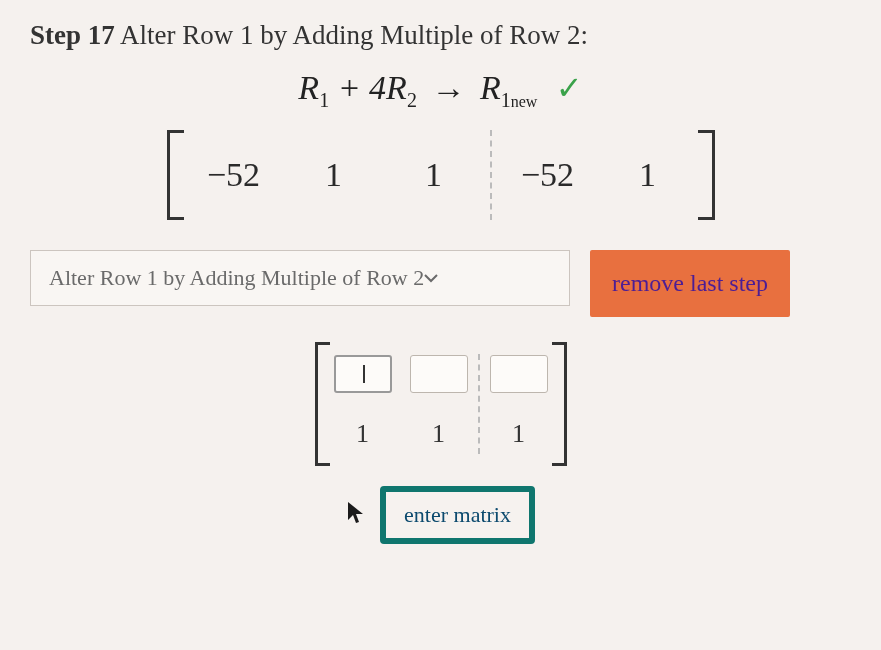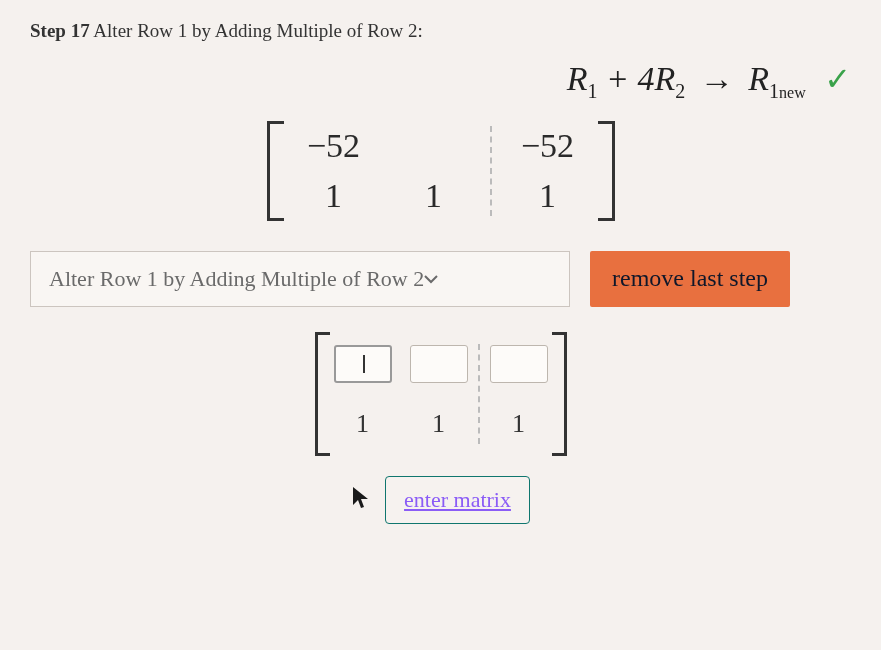--- a/index.html
+++ b/index.html
@@ -9,29 +9,29 @@
     height: 650px;
     background: #f5f1ee;
     font-family: Georgia, 'Times New Roman', serif;
     color: #2a2a2a;
     overflow: hidden;
   }
   .container {
     padding: 20px 30px;
   }
   .step-line {
-    font-size: 19px;
+    font-size: 27px;
     color: #333;
     margin-bottom: 18px;
   }
   .step-line .step-bold {
     font-weight: bold;
   }
   .formula-line {
-    text-align: right;
+    text-align: center;
     font-size: 34px;
     font-family: 'Times New Roman', serif;
     font-style: italic;
     margin: 14px 0 18px 0;
     color: #222;
   }
   .formula-line .sub {
     font-size: 20px;
     vertical-align: sub;
     font-style: normal;
@@ -90,21 +90,21 @@
     height: 90px;
     align-self: center;
     margin: 0 6px;
   }
   .matrix-cols {
     display: flex;
     align-items: center;
   }
   .matrix-block {
     display: flex;
-    flex-direction: column;
+    flex-direction: row;
     justify-content: center;
   }
 
   .controls-row {
     display: flex;
     align-items: stretch;
     gap: 20px;
     margin: 30px 0 25px 0;
   }
   .dropdown {
@@ -120,28 +120,28 @@
     cursor: pointer;
     box-sizing: border-box;
     height: 56px;
   }
   .chevron {
     font-size: 16px;
     color: #7a7a7a;
   }
   .remove-btn {
     background: #e8703f;
-    color: #0f172a;
+    color: #4c1d95;
     border: none;
     font-size: 24px;
     padding: 0 22px;
     cursor: pointer;
     font-family: Georgia, serif;
     border-radius: 2px;
-    height: 56px;
+    height: 67px;
   }
 
   .input-matrix-wrap {
     display: flex;
     justify-content: center;
     margin-bottom: 20px;
   }
   .input-matrix {
     display: inline-flex;
     align-items: stretch;
@@ -209,29 +209,28 @@
   .enter-wrap {
     display: flex;
     justify-content: center;
     align-items: center;
     gap: 14px;
   }
   .cursor-icon {
     display: inline-block;
   }
   .enter-btn {
-    border: 1px solid #0f766e;
+    border: 6px solid #0f766e;
     background: #f6f2ef;
-    color: #8b5cf6;
+    color: #0c4a6e;
     font-size: 22px;
     padding: 10px 18px;
     font-family: Georgia, serif;
     border-radius: 4px;
     cursor: pointer;
-    text-decoration: underline;
   }
 </style>
 </head>
 <body>
 
 <div class="container">
 
   <div class="step-line">
     <span class="step-bold">Step 17</span>
     <span>Alter Row 1 by Adding Multiple of Row 2:</span>

